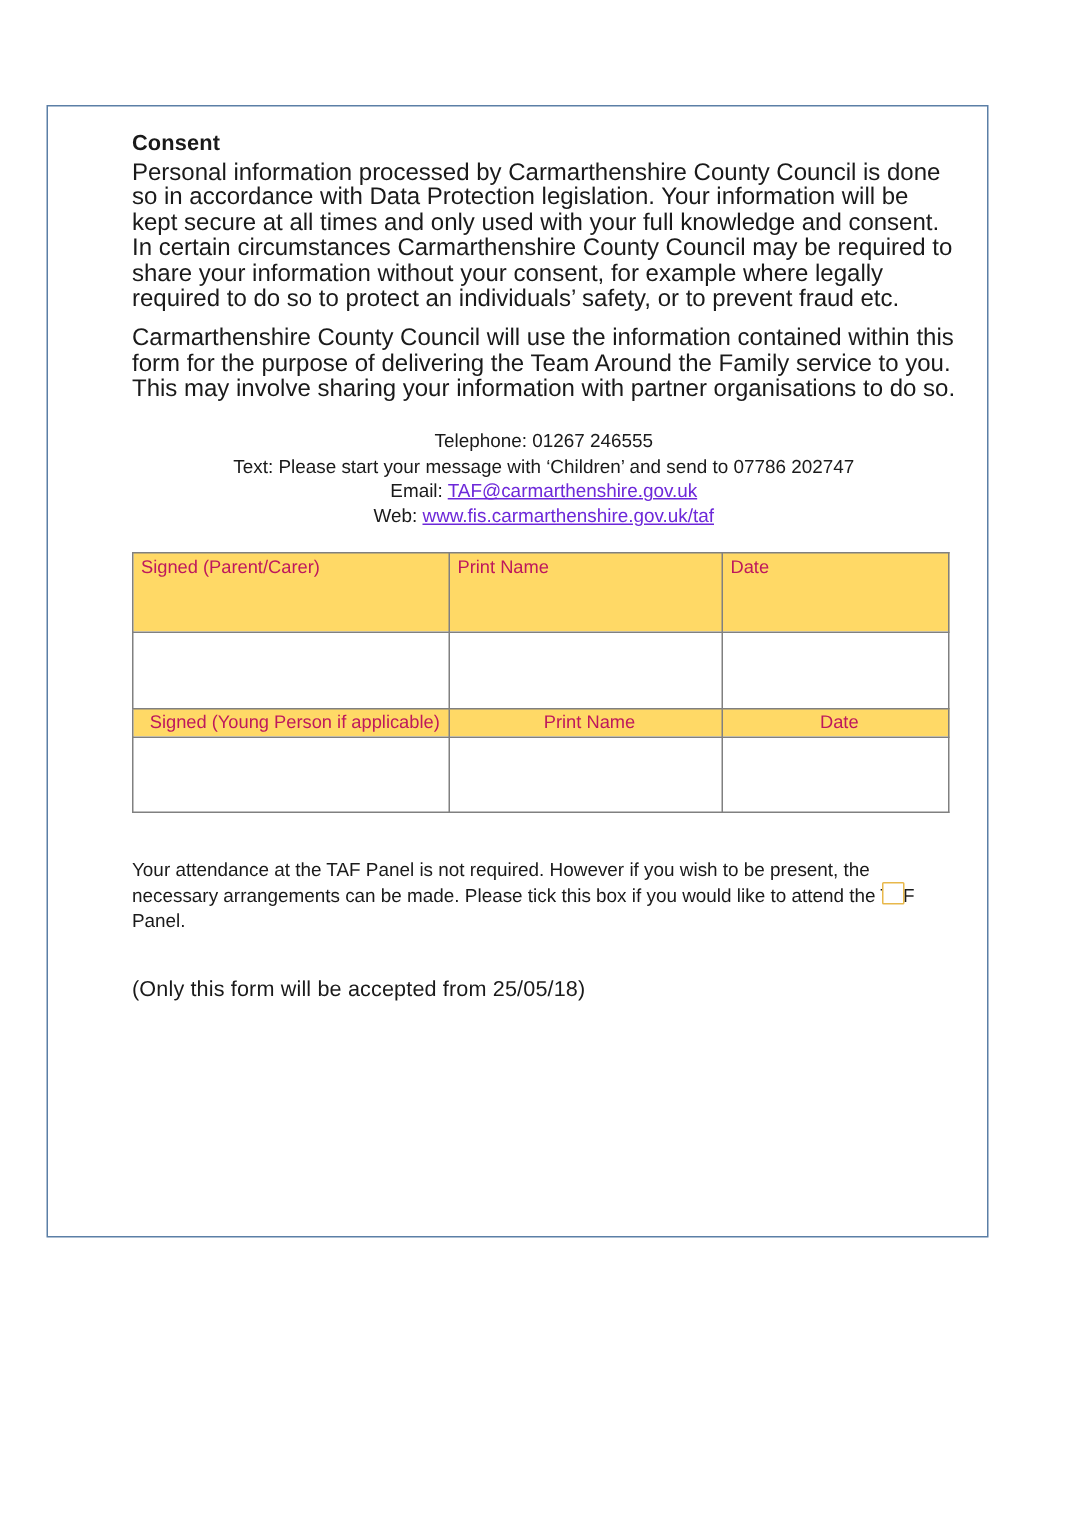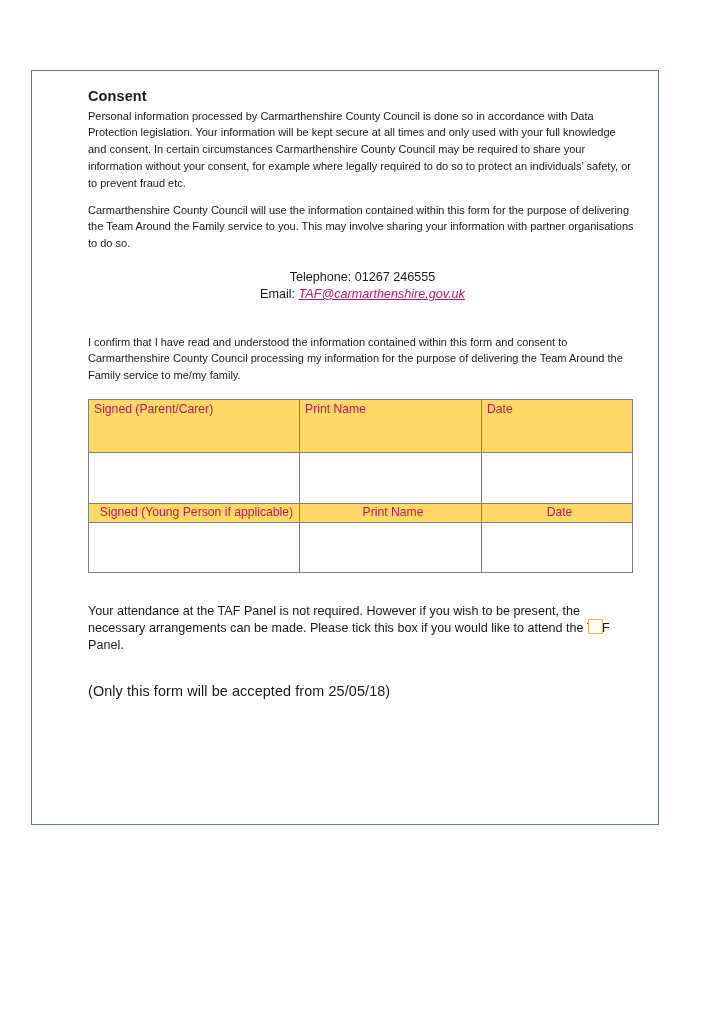--- a/index.html
+++ b/index.html
@@ -38,39 +38,38 @@
 
   
   .heading {
     font-size: 14.5px;
     font-weight: bold;
     line-height: 1.35;
     margin: 0 0 1px 0;
     letter-spacing: 0.1px;
   }
   .para {
-    font-size: 11px;
+    font-size: 16px;
     line-height: 16.8px;
     margin: 0;
     text-align: left;
   }
   .para.spaced { margin-top: 10px; }
 
   .contact-block {
     margin-top: 17px;
     text-align: center;
     font-size: 12.6px;
     line-height: 16.8px;
   }
   .contact-line { white-space: nowrap; }
   .contact-label { font-weight: normal; }
   .link {
-    color: #be185d;
+    color: #6d28d9;
     text-decoration: underline;
-    font-style: italic;
   }
 
   .confirm-para { margin-top: 31px; }
 
   
   .sig-table {
     margin-top: 15px;
     width: 544px;
     border-collapse: collapse;
     table-layout: fixed;
@@ -126,25 +125,30 @@
     <p class="para">Personal information processed by Carmarthenshire County Council is done so in accordance with Data Protection legislation.  Your information will be kept secure at all times and only used with your full knowledge and consent.  In certain circumstances Carmarthenshire County Council may be required to share your information without your consent, for example where legally required to do so to protect an individuals’ safety, or to prevent fraud etc.</p>
 
     <p class="para spaced">Carmarthenshire County Council will use the information contained within this form for the purpose of delivering the Team Around the Family service to you.  This may involve sharing your information with partner organisations to do so.</p>
 
 
     <div class="contact-block">
       <div class="contact-line">
         <span class="contact-label">Telephone</span><span>: 01267 246555</span>
       </div>
       <div class="contact-line">
+        <span class="contact-label">Text</span><span>: Please start your message with ‘Children’ and send to 07786 202747</span>
+      </div>
+      <div class="contact-line">
         <span class="contact-label">Email</span><span>: </span><span class="link">TAF@carmarthenshire.gov.uk</span>
+      </div>
+      <div class="contact-line">
+        <span class="contact-label">Web</span><span>: </span><span class="link">www.fis.carmarthenshire.gov.uk/taf</span>
       </div>
     </div>
 
-    <p class="para confirm-para">I confirm that I have read and understood the information contained within this form and consent to Carmarthenshire County Council processing my information for the purpose of delivering the Team Around the Family service to me/my family.</p>
 
     <table class="sig-table">
       <colgroup>
         <col class="col-signed">
         <col class="col-print">
         <col class="col-date">
       </colgroup>
       <tbody>
         <tr class="row-head-tall">
           <td>Signed (Parent/Carer)</td>

